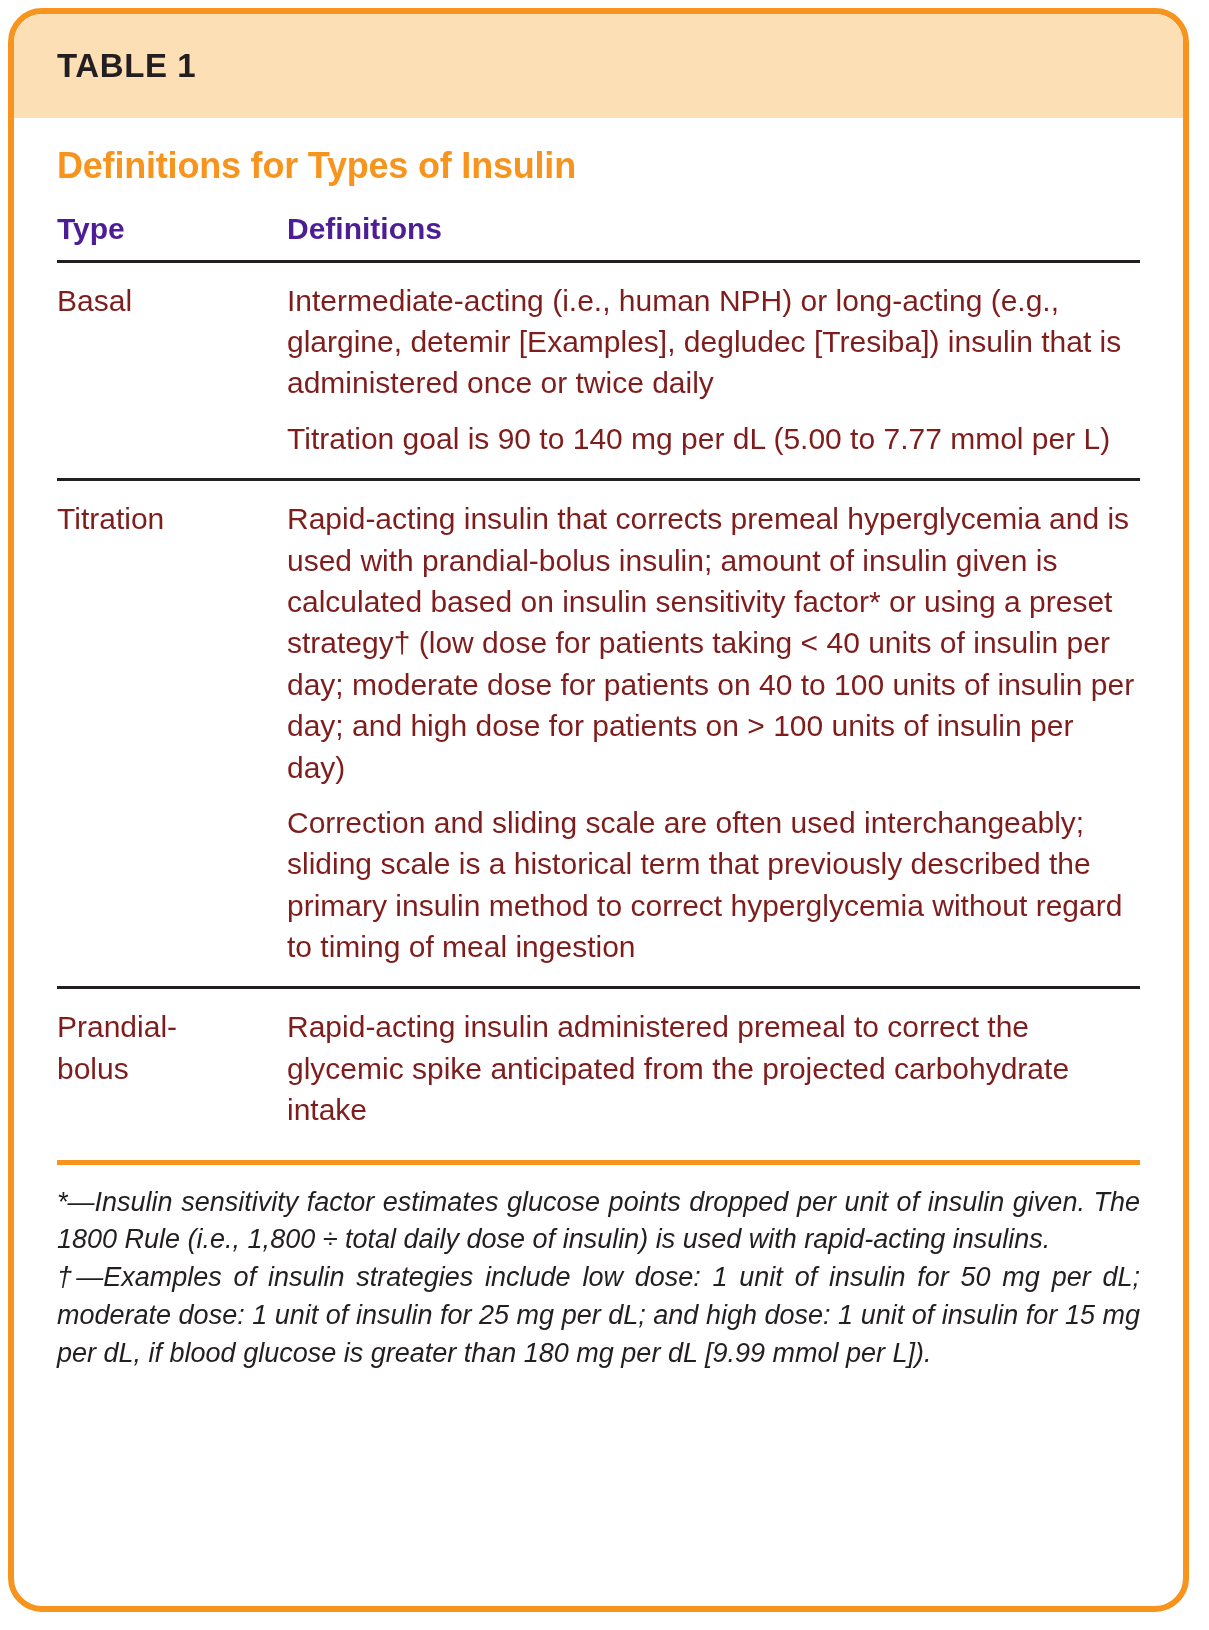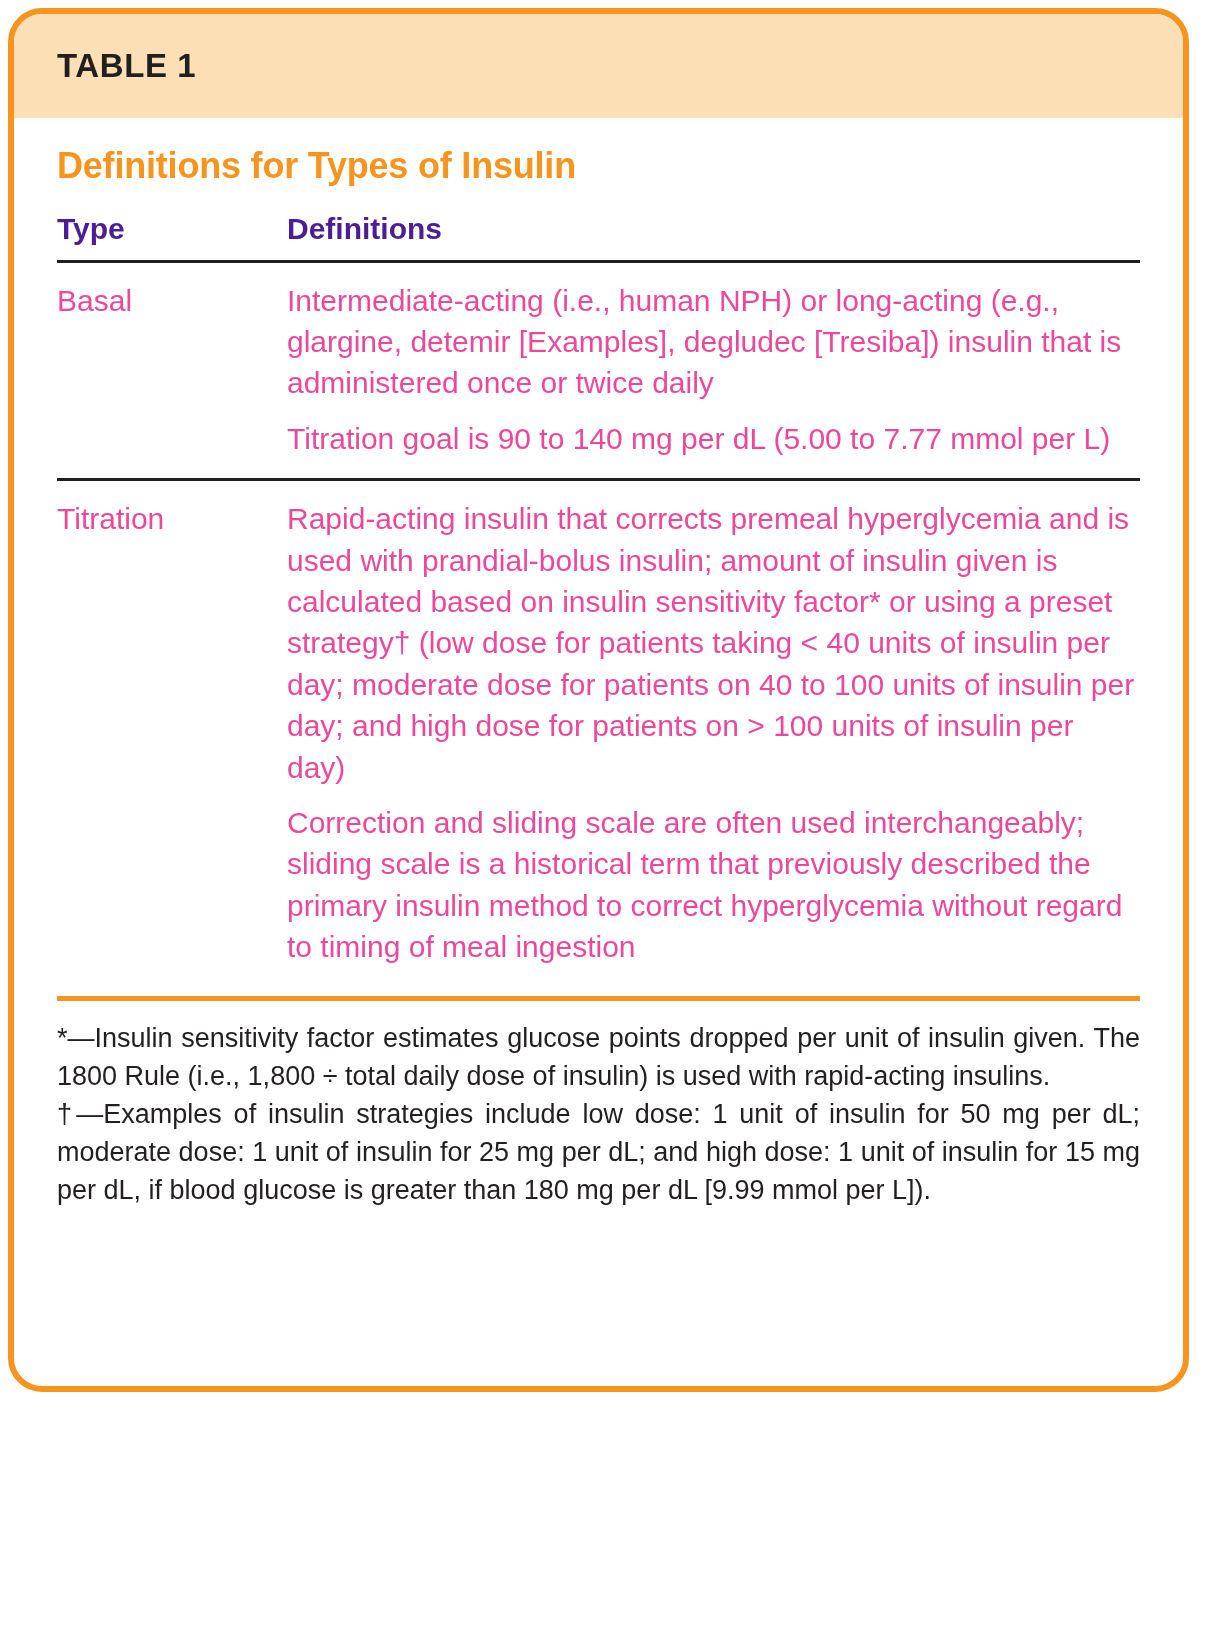--- a/index.html
+++ b/index.html
@@ -13,21 +13,21 @@
     font-family: "Liberation Sans", sans-serif;
     color: #231f20;
     overflow: hidden;
   }
 
   .table-card {
     position: absolute;
     left: 8px;
     top: 8px;
     width: 1181px;
-    height: 1384px;
+    height: 1604px;
     box-sizing: border-box;
     border: 6px solid #f7941e;
     border-radius: 34px;
     background: #ffffff;
     overflow: hidden;
   }
 
   .table-header-band {
     height: 104px;
     background: #fcdfb5;
@@ -74,21 +74,21 @@
     color: #4c1d95;
     padding: 0 0 14px 0;
     vertical-align: bottom;
     border-bottom: 3px solid #231f20;
   }
   table.data-table th.th-def { padding-left: 18px; }
 
   table.data-table td {
     font-size: 30px;
     line-height: 1.38;
-    color: #ec4899;
+    color: #7f1d1d;
     vertical-align: top;
     padding: 17px 0 19px 0;
     border-bottom: 3px solid #231f20;
   }
   table.data-table tr.data-row:last-child td {
     border-bottom: none;
   }
   table.data-table td.td-type {
     padding-right: 8px;
     white-space: pre-line;
@@ -105,20 +105,21 @@
     border-top: 5px solid #f7941e;
     margin: 10px 0 0 0;
   }
 
   .footnotes {
     margin-top: 19px;
     font-size: 27px;
     line-height: 1.40;
     color: #231f20;
     text-align: justify;
+    font-style: italic;
   }
   .footnote-item { margin: 0; }
 </style>
 </head>
 <body>
 
 <div class="table-card">
 
   <div class="table-header-band">
     <span class="table-number">TABLE 1</span>
@@ -147,20 +148,27 @@
             <p class="def-para">Titration goal is 90 to 140 mg per dL (5.00 to 7.77 mmol per L)</p>
           </td>
         </tr>
         <tr class="data-row">
           <td class="td-type">Titration</td>
           <td class="td-def">
             <p class="def-para">Rapid-acting insulin that corrects premeal hyperglycemia and is used with prandial-bolus insulin; amount of insulin given is calculated based on insulin sensitivity factor* or using a preset strategy† (low dose for patients taking &lt; 40 units of insulin per day; moderate dose for patients on 40 to 100 units of insulin per day; and high dose for patients on &gt; 100 units of insulin per day)</p>
             <p class="def-para">Correction and sliding scale are often used interchangeably; sliding scale is a historical term that previously described the primary insulin method to correct hyperglycemia without regard to timing of meal ingestion</p>
           </td>
         </tr>
+        <tr class="data-row">
+          <td class="td-type">Prandial-
+bolus</td>
+          <td class="td-def">
+            <p class="def-para">Rapid-acting insulin administered premeal to correct the glycemic spike anticipated from the projected carbohydrate intake</p>
+          </td>
+        </tr>
       </tbody>
     </table>
 
     <hr class="footnote-rule">
 
     <div class="footnotes">
       <p class="footnote-item">*—Insulin sensitivity factor estimates glucose points dropped per unit of insulin given. The 1800 Rule (i.e., 1,800 ÷ total daily dose of insulin) is used with rapid-acting insulins.</p>
       <p class="footnote-item">†—Examples of insulin strategies include low dose: 1 unit of insulin for 50 mg per dL; moderate dose: 1 unit of insulin for 25 mg per dL; and high dose: 1 unit of insulin for 15 mg per dL, if blood glucose is greater than 180 mg per dL [9.99 mmol per L]).</p>
     </div>
 

